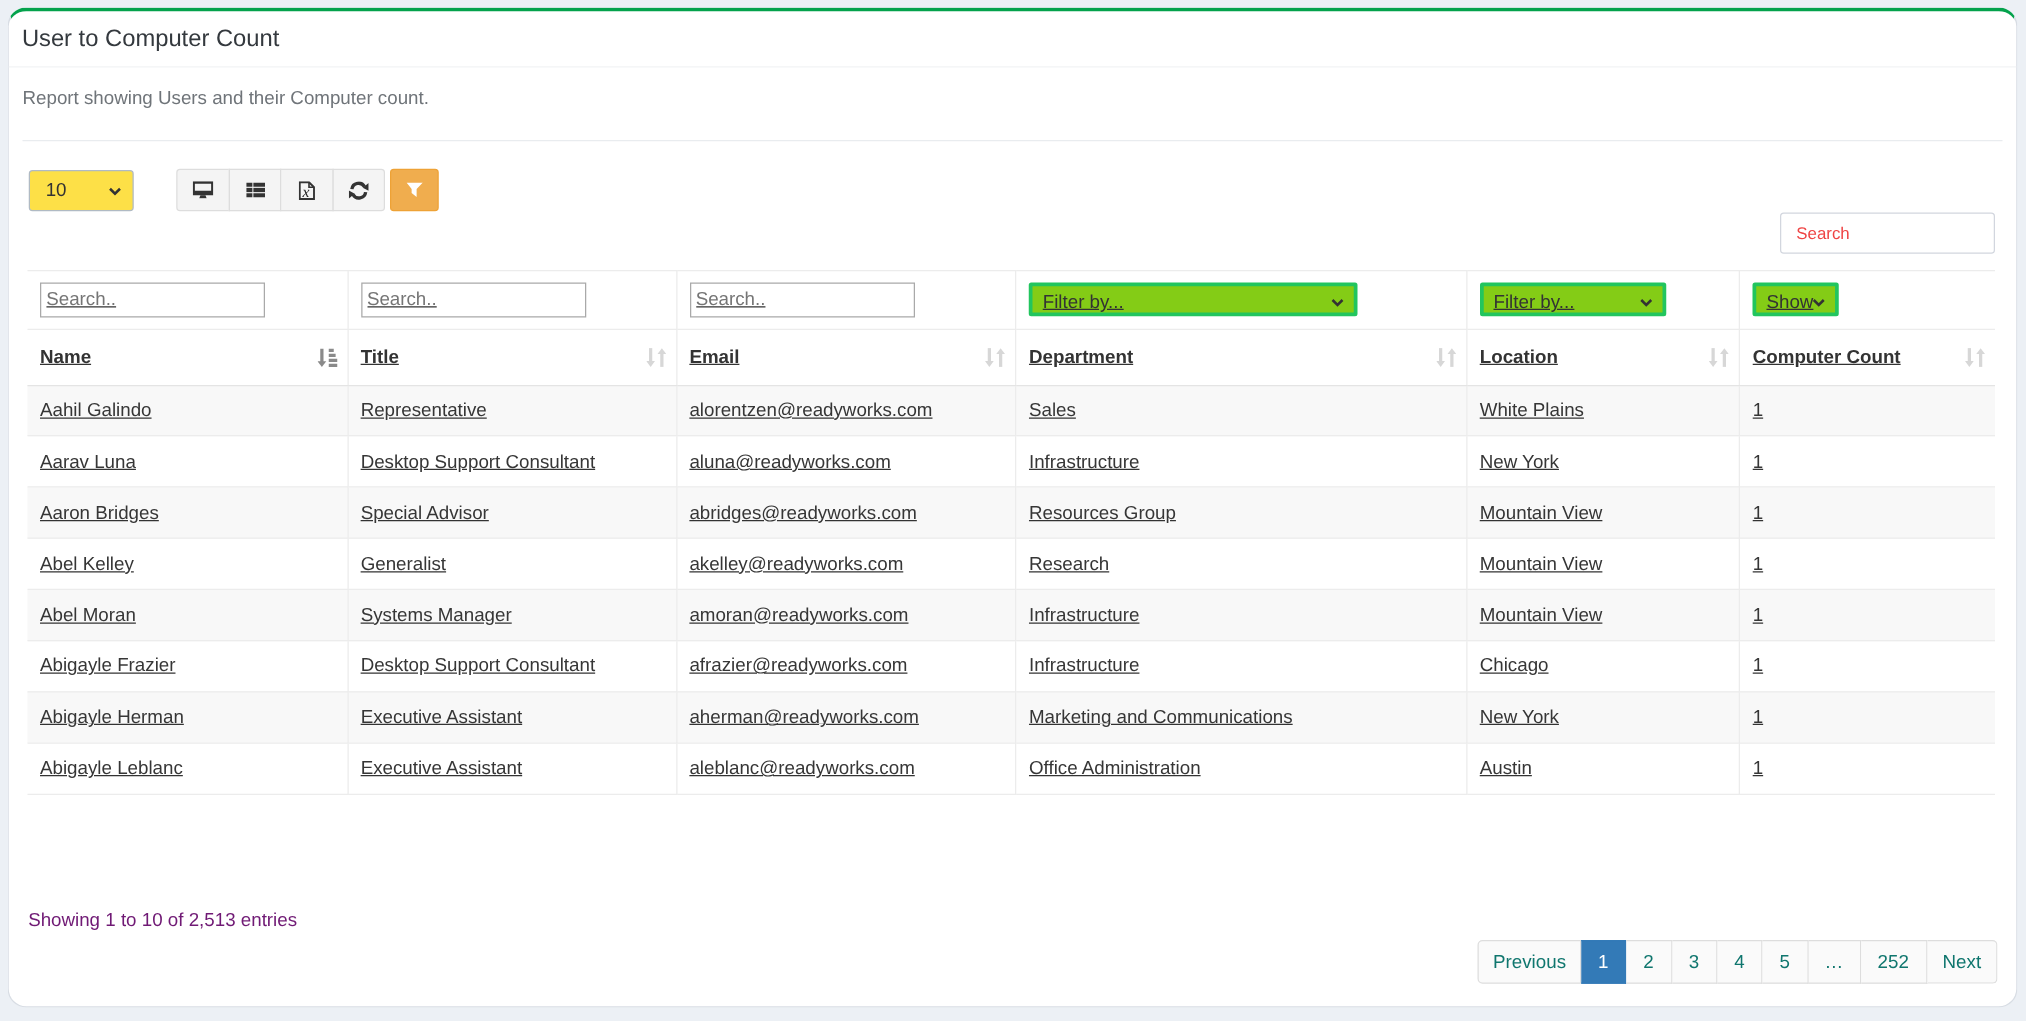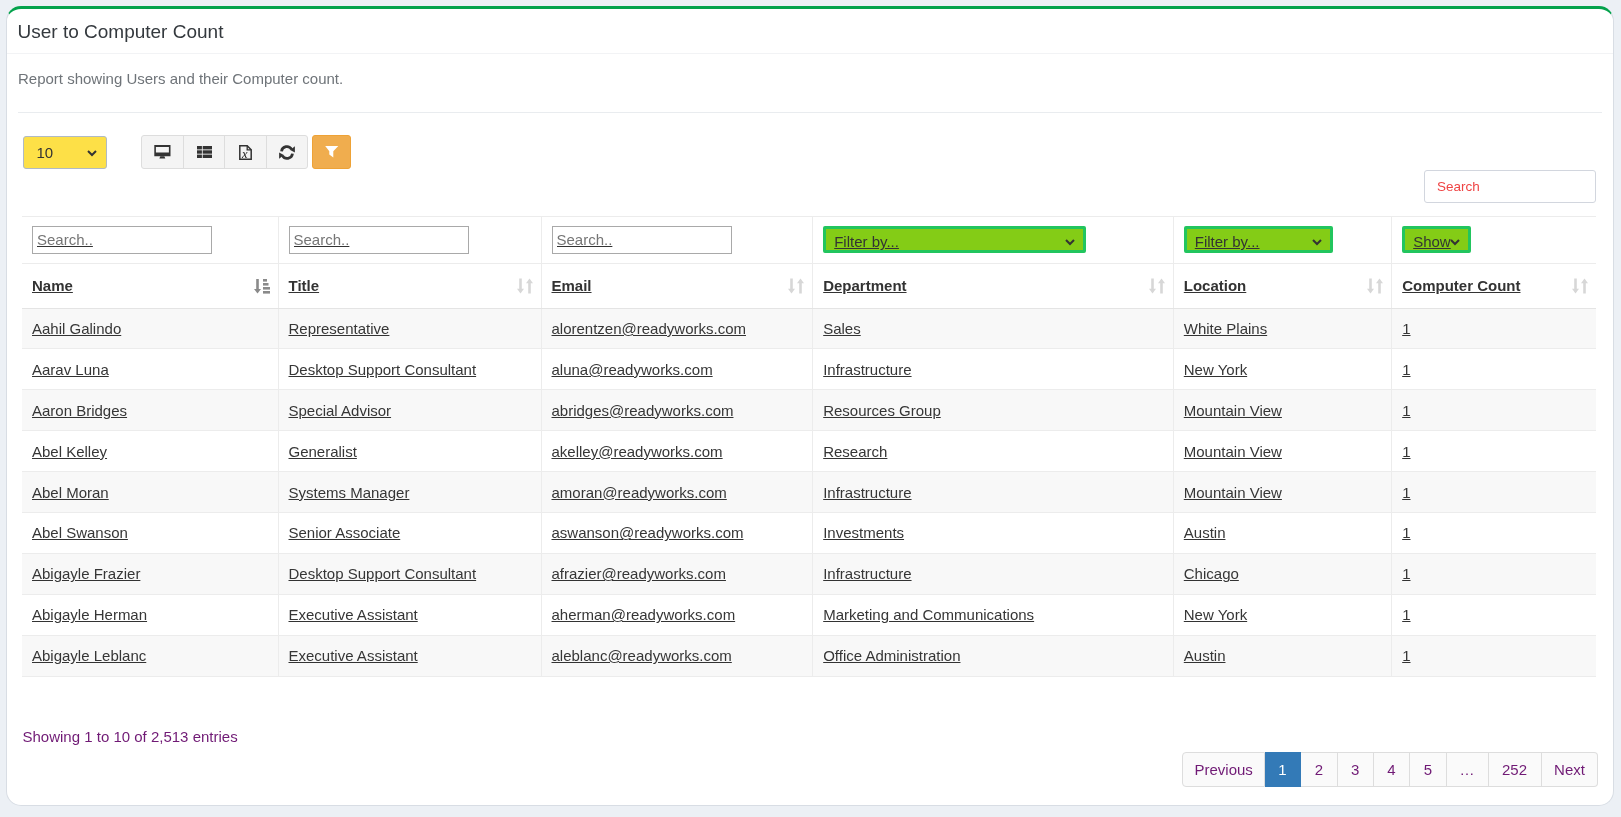--- a/index.html
+++ b/index.html
@@ -136,21 +136,21 @@
   position: absolute; right: 14.6px; top: 742.6px;
   height: 35px;
   display: flex;
   list-style: none;
   font-size: 15px;
 }
 .pagination li {
   background: #fafafa;
   border: 1px solid #ddd;
   border-left: none;
-  color: #701a75;
+  color: #0f766e;
   line-height: 33px;
   padding: 0 13.5px;
 }
 .pagination li.first { border-left: 1px solid #ddd; border-radius: 4px 0 0 4px; padding: 0 11px; }
 .pagination li.last { border-radius: 0 4px 4px 0; padding: 0 12.5px; }
 .pagination li.active { background: #337ab7; border-color: #337ab7; color: #fff; }
 </style>
 </head>
 <body>
 <div class="card">
@@ -348,28 +348,20 @@
           </tr>
         <tr>
             <td>Abel Moran</td>
             <td>Systems Manager</td>
             <td>amoran@readyworks.com</td>
             <td>Infrastructure</td>
             <td>Mountain View</td>
             <td>1</td>
           </tr>
         <tr>
-            <td>Abel Swanson</td>
-            <td>Senior Associate</td>
-            <td>aswanson@readyworks.com</td>
-            <td>Investments</td>
-            <td>Austin</td>
-            <td>1</td>
-          </tr>
-        <tr>
             <td>Abigayle Frazier</td>
             <td>Desktop Support Consultant</td>
             <td>afrazier@readyworks.com</td>
             <td>Infrastructure</td>
             <td>Chicago</td>
             <td>1</td>
           </tr>
         <tr>
             <td>Abigayle Herman</td>
             <td>Executive Assistant</td>

